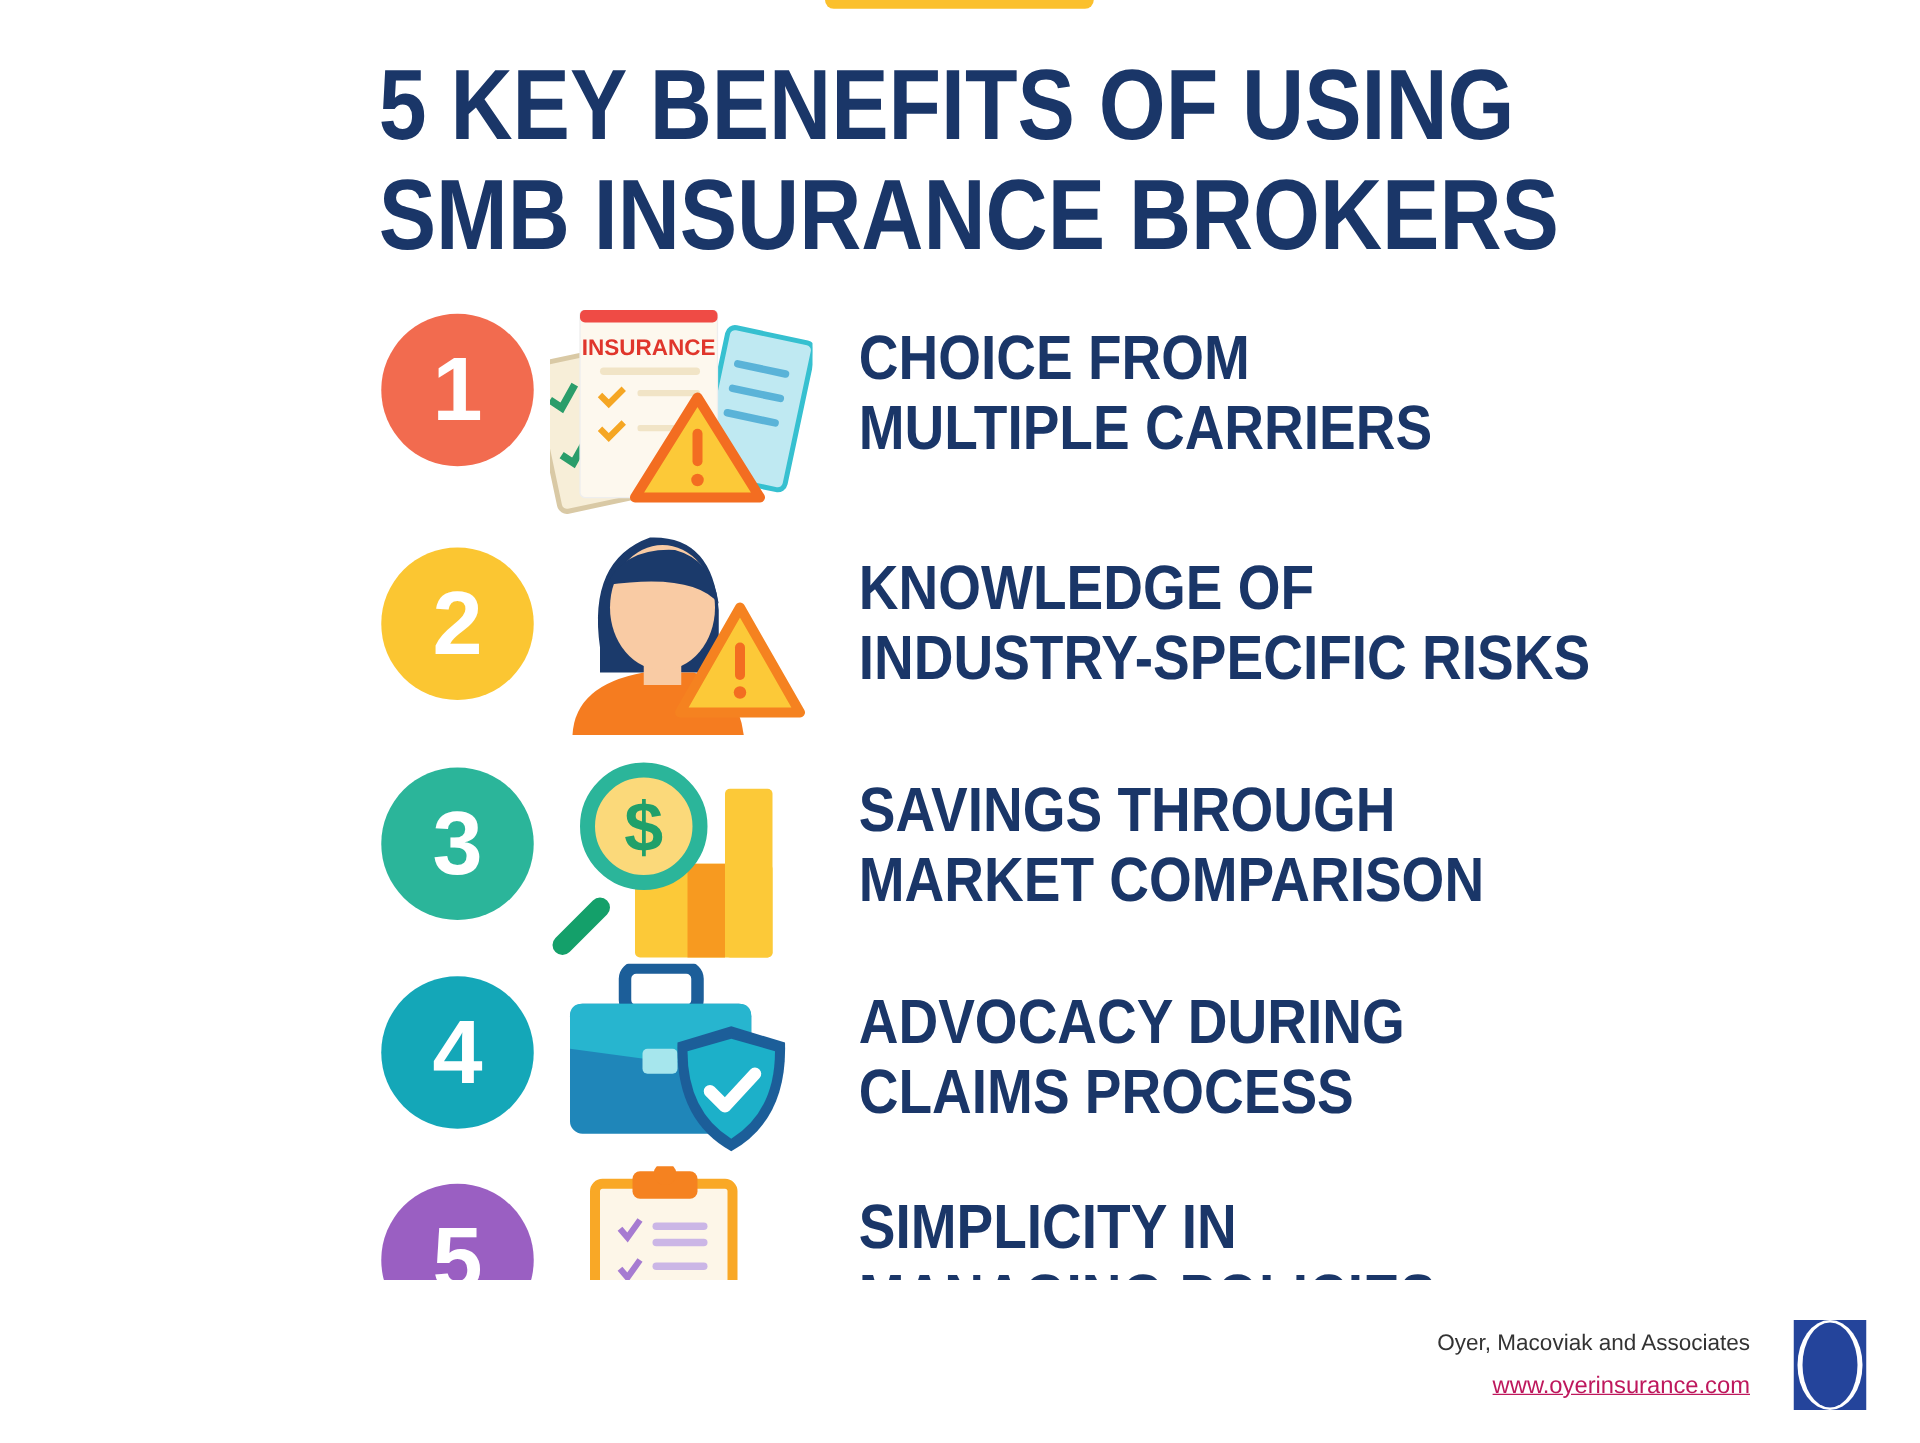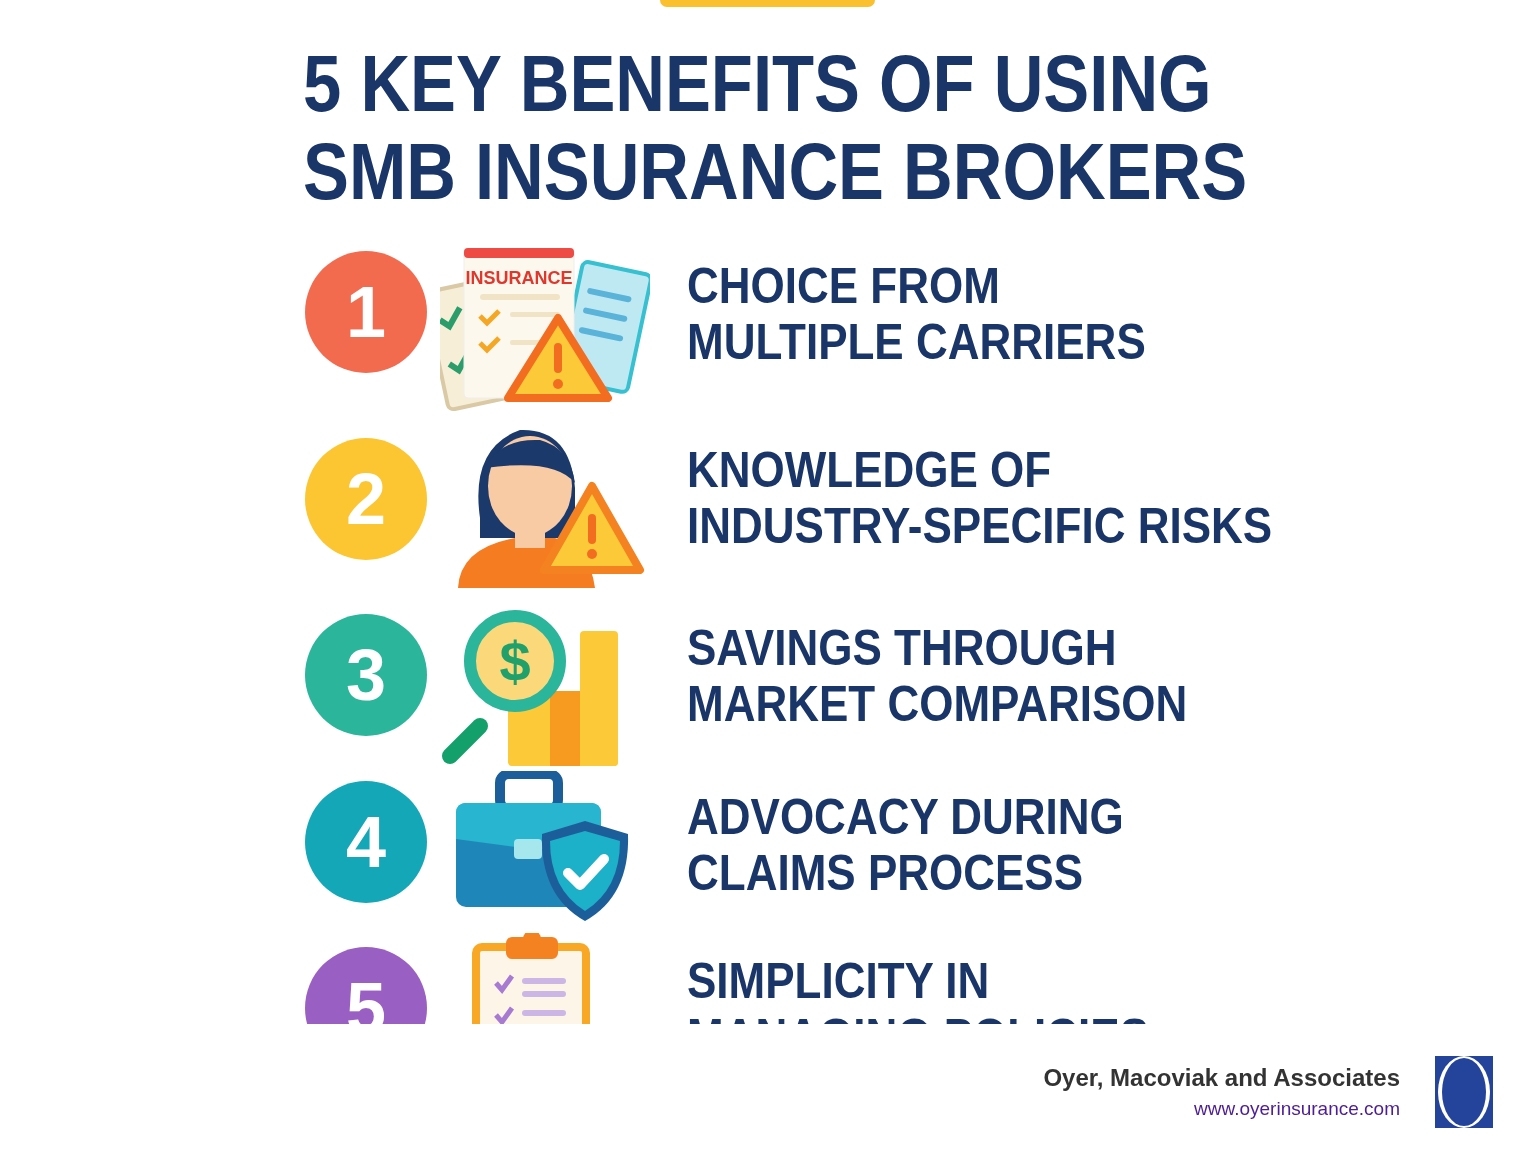--- a/index.html
+++ b/index.html
@@ -4,22 +4,22 @@
 <style>
   html, body { margin:0; padding:0; }
   body { width:1536px; height:1154px; background:#ffffff; position:relative; overflow:hidden; font-family:"Liberation Sans", sans-serif; }
   .topbar { position:absolute; left:660px; top:0; width:215px; height:7px; background:#fbc02d; border-radius:0 0 8px 8px; }
   .title { position:absolute; left:303px; top:40px; margin:0; color:#1a3668; font-family:"Liberation Sans", sans-serif; font-weight:bold; font-size:80px; line-height:88px; letter-spacing:0px; text-transform:uppercase; transform:scaleX(0.86); transform-origin:left top; white-space:nowrap; }
   .content { position:absolute; left:0; top:0; width:1536px; height:1024px; overflow:hidden; }
   .row { position:absolute; left:0; width:1536px; }
   .num { position:absolute; left:305px; width:122px; height:122px; border-radius:50%; color:#fff; font-weight:bold; font-size:72px; display:flex; align-items:center; justify-content:center; }
   .icon { position:absolute; left:440px; width:210px; height:170px; }
   .label { position:absolute; left:687px; color:#1a3668; font-weight:bold; font-size:50px; line-height:56px; text-transform:uppercase; transform:scaleX(0.88); transform-origin:left top; white-space:nowrap; }
-  .footer-name { position:absolute; right:136px; top:1064px; font-weight:bold; font-size:24px; color:#333; }
-  .footer-url { position:absolute; right:136px; top:1098px; font-size:19px; color:#4c1d95; }
+  .footer-name { position:absolute; right:136px; top:1064px; font-weight:normal; font-size:18px; color:#333; }
+  .footer-url { position:absolute; right:136px; top:1098px; font-size:19px; color:#be185d;text-decoration:underline; }
   .logo { position:absolute; left:1435px; top:1056px; width:58px; height:72px; background:#24449b; overflow:hidden; }
   .logo .o { position:absolute; left:3px; top:0; width:52px; height:72px; border-radius:50%; background:#fff; }
   .logo .i { position:absolute; left:7px; top:2px; width:44px; height:68px; border-radius:50%; background:#24449b; }
 </style>
 </head>
 <body>
 
 <div class="topbar"></div>
 
 <h1 class="title">

